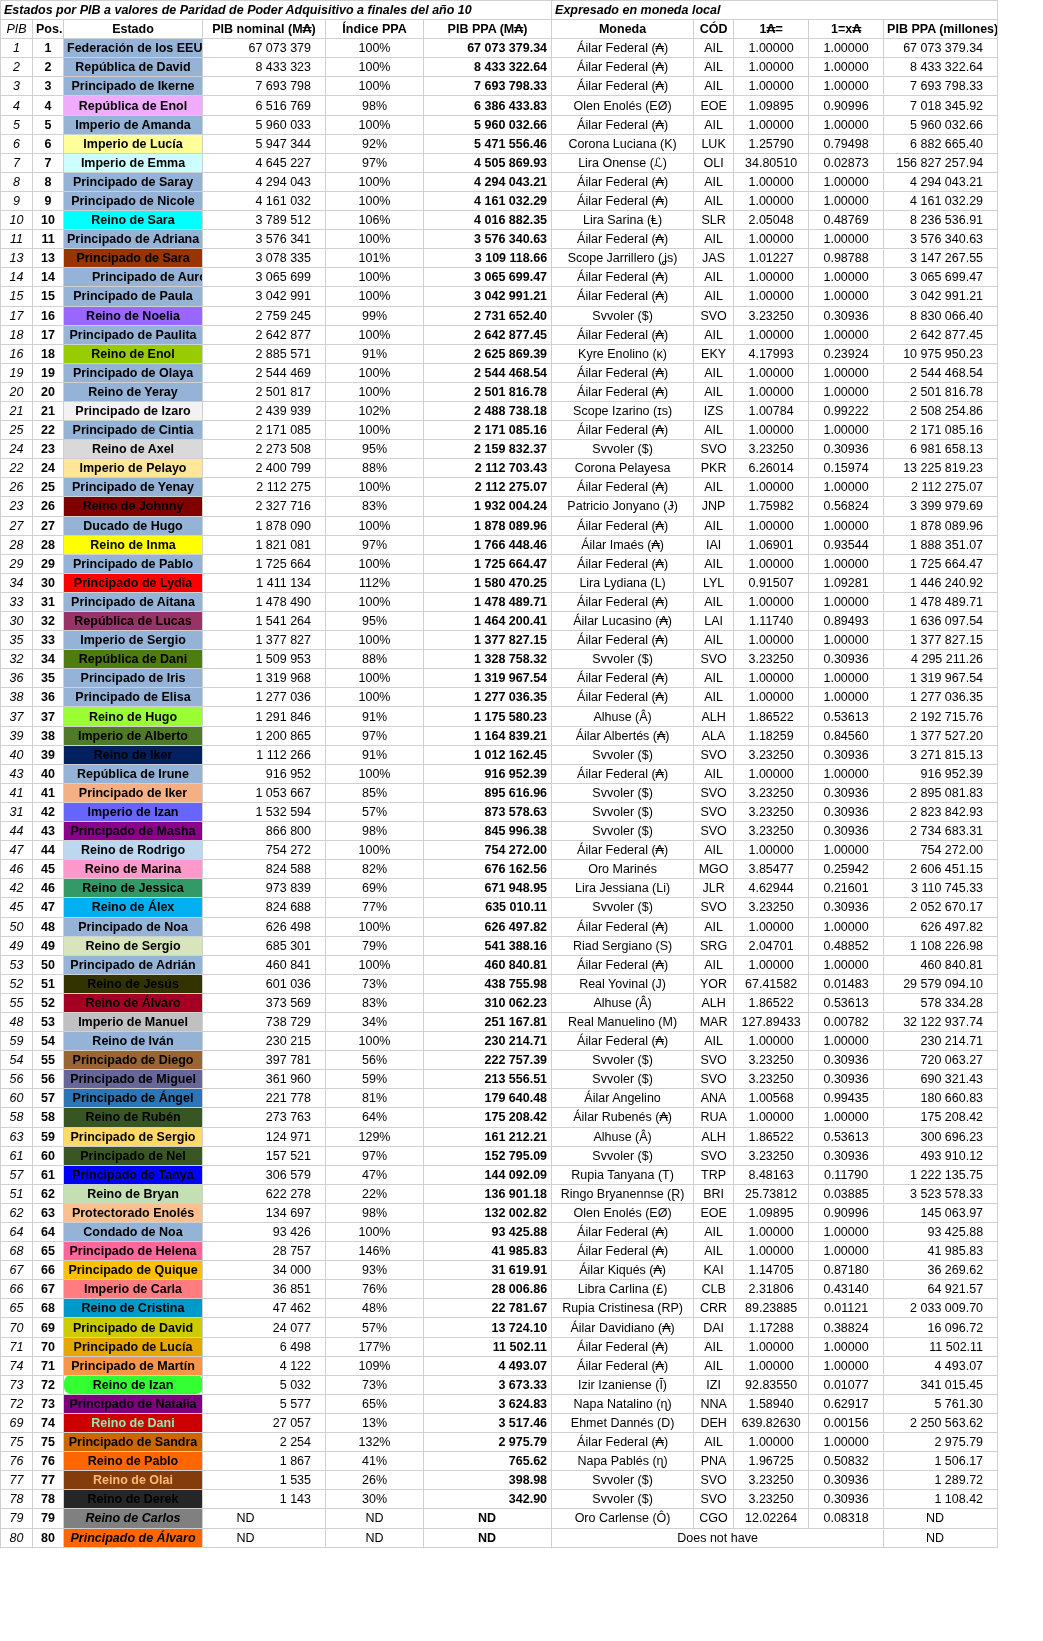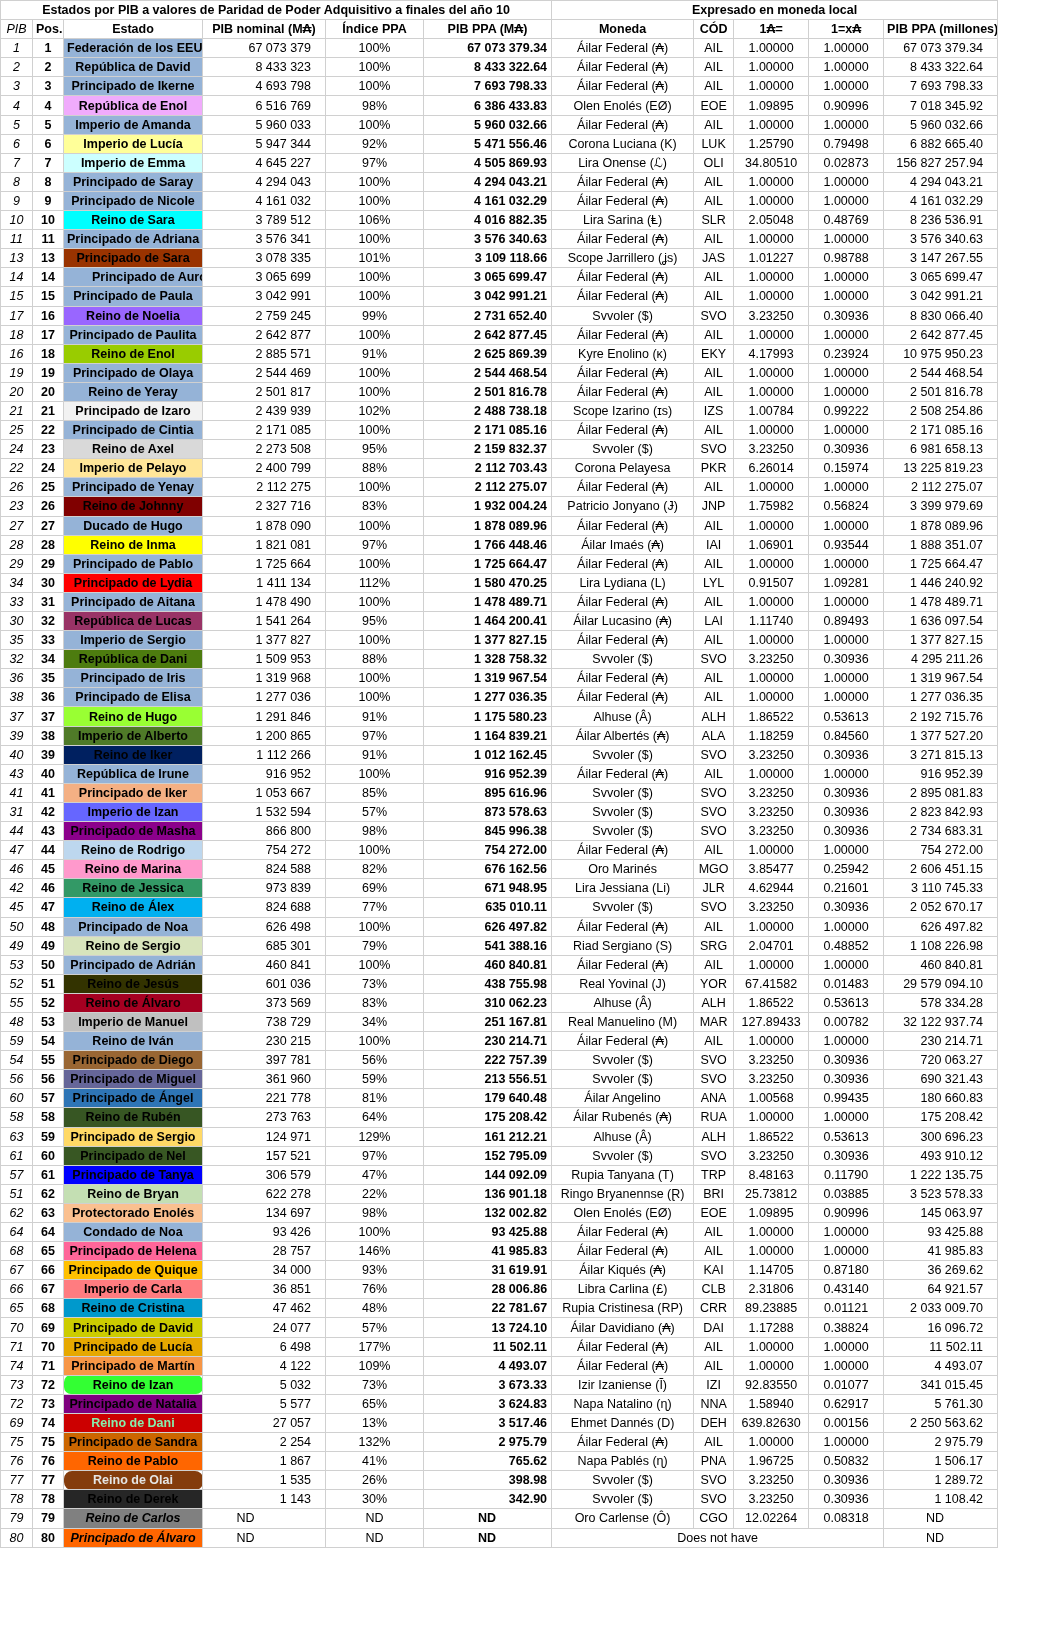--- a/index.html
+++ b/index.html
@@ -1,20 +1,20 @@
 <!DOCTYPE html>
 <html><head>
 <meta charset="utf-8">
 <style>
   html, body { margin: 0; padding: 0; background: #ffffff; }
   body { width: 1043px; height: 1641px; overflow: hidden; font-family: "Liberation Sans", "DejaVu Sans", sans-serif; color: #000; }
   table { border-collapse: collapse; table-layout: fixed; width: 997px; font-size: 12.5px; }
   td, th { border: 1px solid #d0d0d0; padding: 0 3px; height: 18.1px; line-height: 18px; white-space: nowrap; overflow: hidden; }
   th { font-weight: bold; text-align: center; }
-  .title { font-weight: bold; text-align: center; }
+  .title { font-weight: bold; text-align: left; font-style: italic; }
   .c-pib { text-align: center; font-style: italic; }
   .c-pos { text-align: center; font-weight: bold; }
   .c-estado { text-align: center; font-weight: bold; }
   .c-nom { text-align: right; padding-right: 14px; }
   .c-idx { text-align: center; }
   .c-ppa { text-align: right; font-weight: bold; padding-right: 4px; }
   .c-mon { text-align: center; }
   .c-cod { text-align: center; }
   .c-r1 { text-align: center; }
   .c-r2 { text-align: center; }
@@ -83,21 +83,21 @@
         <td class="c-mon">Áilar Federal (₳)</td>
         <td class="c-cod">AIL</td>
         <td class="c-r1">1.00000</td>
         <td class="c-r2">1.00000</td>
         <td class="c-loc">8 433 322.64</td>
       </tr>
       <tr>
         <td class="c-pib">3</td>
         <td class="c-pos">3</td>
         <td class="c-estado" style="background: rgb(149, 179, 215); color: rgb(0, 0, 0);">Principado de Ikerne</td>
-        <td class="c-nom">4 693 798</td>
+        <td class="c-nom">7 693 798</td>
         <td class="c-idx">100%</td>
         <td class="c-ppa">7 693 798.33</td>
         <td class="c-mon">Áilar Federal (₳)</td>
         <td class="c-cod">AIL</td>
         <td class="c-r1">1.00000</td>
         <td class="c-r2">1.00000</td>
         <td class="c-loc">7 693 798.33</td>
       </tr>
       <tr>
         <td class="c-pib">4</td>
@@ -1031,21 +1031,21 @@
         <td class="c-ppa">765.62</td>
         <td class="c-mon">Napa Pablés (ɳ)</td>
         <td class="c-cod">PNA</td>
         <td class="c-r1">1.96725</td>
         <td class="c-r2">0.50832</td>
         <td class="c-loc">1 506.17</td>
       </tr>
       <tr>
         <td class="c-pib">77</td>
         <td class="c-pos">77</td>
-        <td class="c-estado" style="background: rgb(132, 60, 12); color: #e5e5e5; border-radius: 8px;">Reino de Olai</td>
+        <td class="c-estado" style="background: rgb(132, 60, 12); color: #fdba74;">Reino de Olai</td>
         <td class="c-nom">1 535</td>
         <td class="c-idx">26%</td>
         <td class="c-ppa">398.98</td>
         <td class="c-mon">Svvoler ($)</td>
         <td class="c-cod">SVO</td>
         <td class="c-r1">3.23250</td>
         <td class="c-r2">0.30936</td>
         <td class="c-loc">1 289.72</td>
       </tr>
       <tr>

